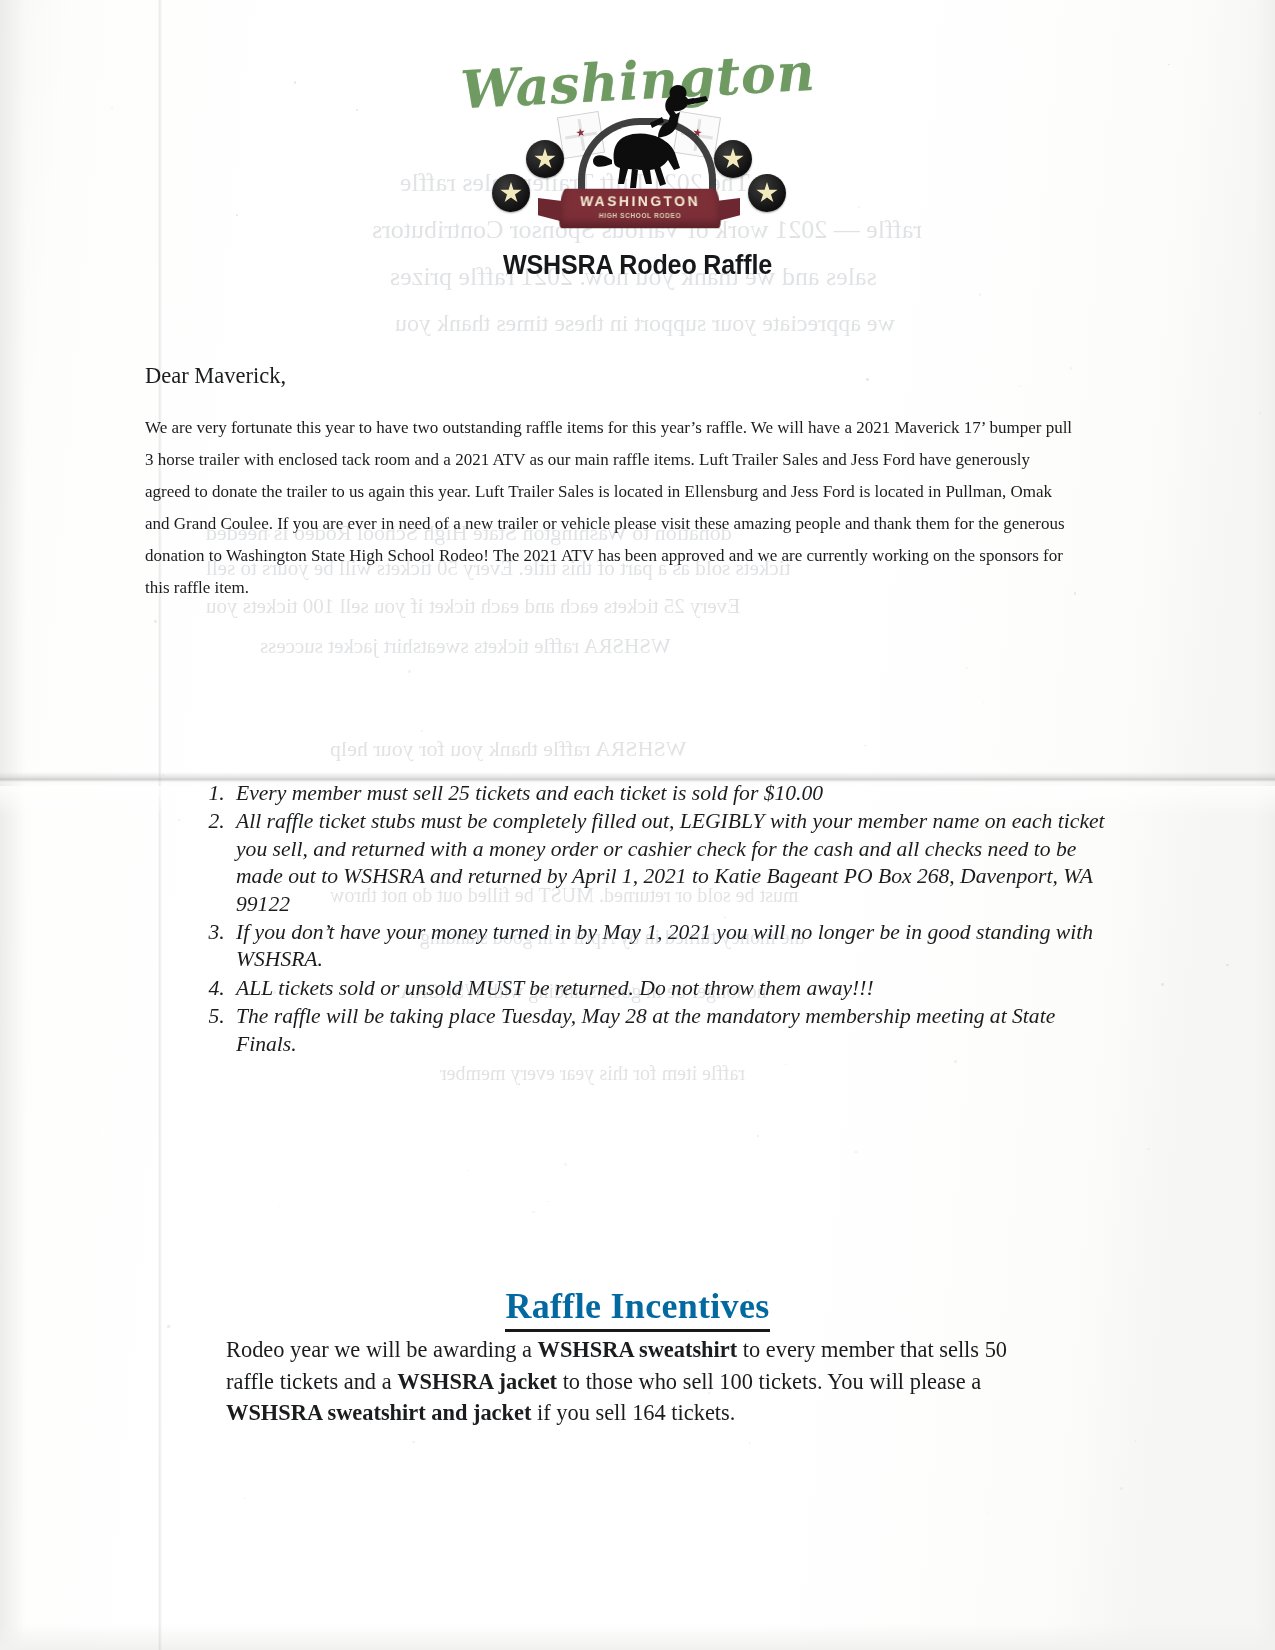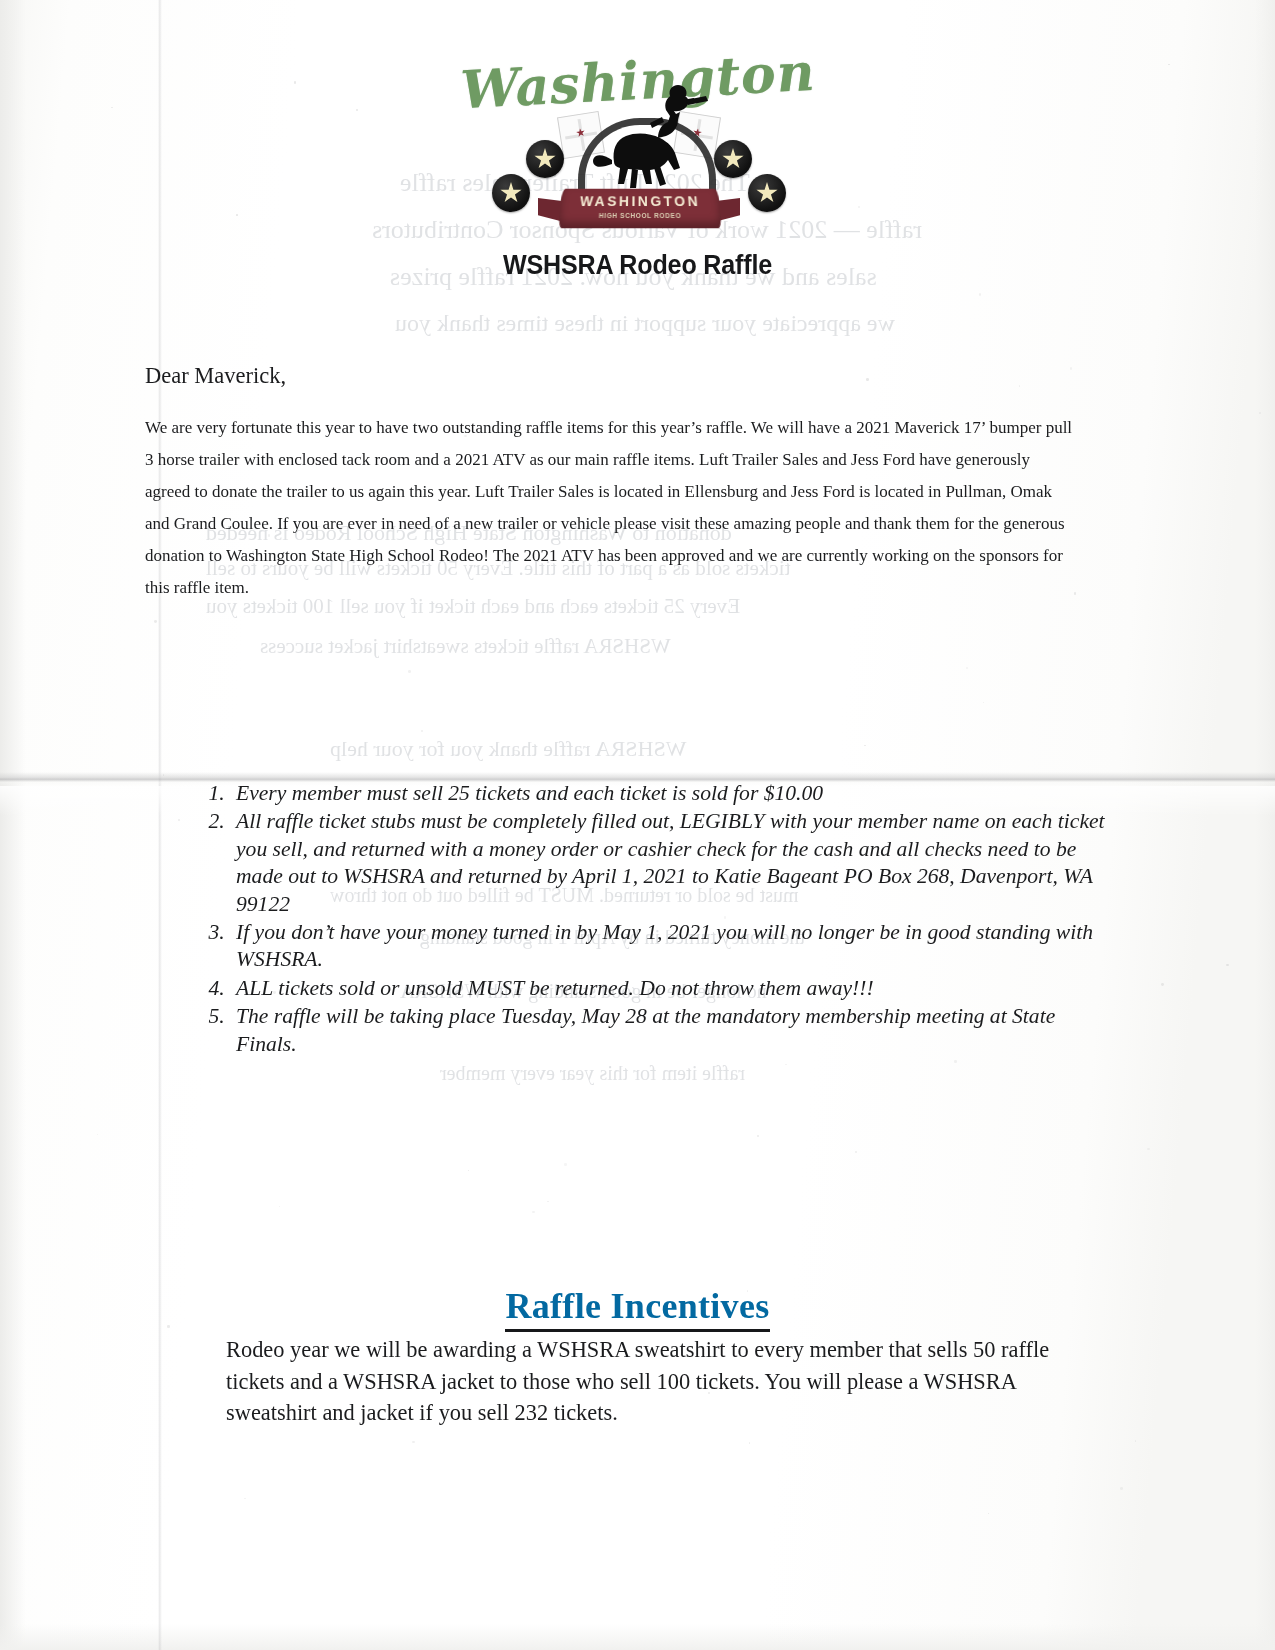--- a/index.html
+++ b/index.html
@@ -144,21 +144,21 @@
     letter-spacing:.3px;
     margin-top:13px;
   }
   #incentives-heading span.u{
     border-bottom:3px solid #17181a;padding-bottom:3px;
   }
   #incentives-para{
     position:absolute;left:226px;top:1334px;width:832px;
     font-size:22.4px;line-height:31.5px;color:#1b1c1e;
   }
-  #incentives-para b{font-weight:400;text-align:center;}
+  #incentives-para b{font-weight:700;text-align:center;}
   .speck{position:absolute;background:#cfcfcf;border-radius:50%;opacity:.5;pointer-events:none;}
 </style>
 </head>
 <body>
 
 <div id="page">
 
   <div class="paper-tone"></div>
   <div class="edge-shade-l"></div>
   <div class="edge-shade-r"></div>
@@ -256,21 +256,21 @@
       <li>If you don’t have your money turned in by May 1, 2021 you will no longer be in good standing with WSHSRA.</li>
       <li>ALL tickets sold or unsold MUST be returned.  Do not throw them away!!!</li>
       <li>The raffle will be taking place Tuesday, May 28 at the mandatory membership meeting at State Finals.</li>
     </ol>
 
   <div id="incentives-heading">
     <span class="u">Raffle Incentives</span>
   </div>
 
   <div id="incentives-para">
-    <span>Rodeo year we will be awarding a </span><b>WSHSRA sweatshirt</b><span> to every member that sells 50 raffle tickets and a </span><b>WSHSRA jacket</b><span> to those who sell 100 tickets.  You will please a </span><b>WSHSRA sweatshirt and jacket</b><span> if you sell 232 tickets.</span>
+    <span>Rodeo year we will be awarding a </span><b>WSHSRA sweatshirt</b><span> to every member that sells 50 raffle tickets and a </span><b>WSHSRA jacket</b><span> to those who sell 100 tickets.  You will please a </span><b>WSHSRA sweatshirt and jacket</b><span> if you sell 164 tickets.</span>
   </div>
 
 <div class="speck" style="width: 1.31963px; height: 1.31963px; left: 1018.6px; top: 385.292px; opacity: 0.3;"></div>
     <div class="speck" style="width: 2.76503px; height: 2.76503px; left: 267.687px; top: 534.262px; opacity: 0.28;"></div>
     <div class="speck" style="width: 2.38683px; height: 2.38683px; left: 1073.76px; top: 592.277px; opacity: 0.43;"></div>
     <div class="speck" style="width: 2.43971px; height: 2.43971px; left: 954.095px; top: 1060.08px; opacity: 0.27;"></div>
     <div class="speck" style="width: 2.79973px; height: 2.79973px; left: 978.609px; top: 292.926px; opacity: 0.27;"></div>
     <div class="speck" style="width: 1.53057px; height: 1.53057px; left: 111.2px; top: 106.532px; opacity: 0.38;"></div>
     <div class="speck" style="width: 2.23683px; height: 2.23683px; left: 167.321px; top: 1325.34px; opacity: 0.39;"></div>
     <div class="speck" style="width: 2.14879px; height: 2.14879px; left: 966.073px; top: 666.655px; opacity: 0.24;"></div>

